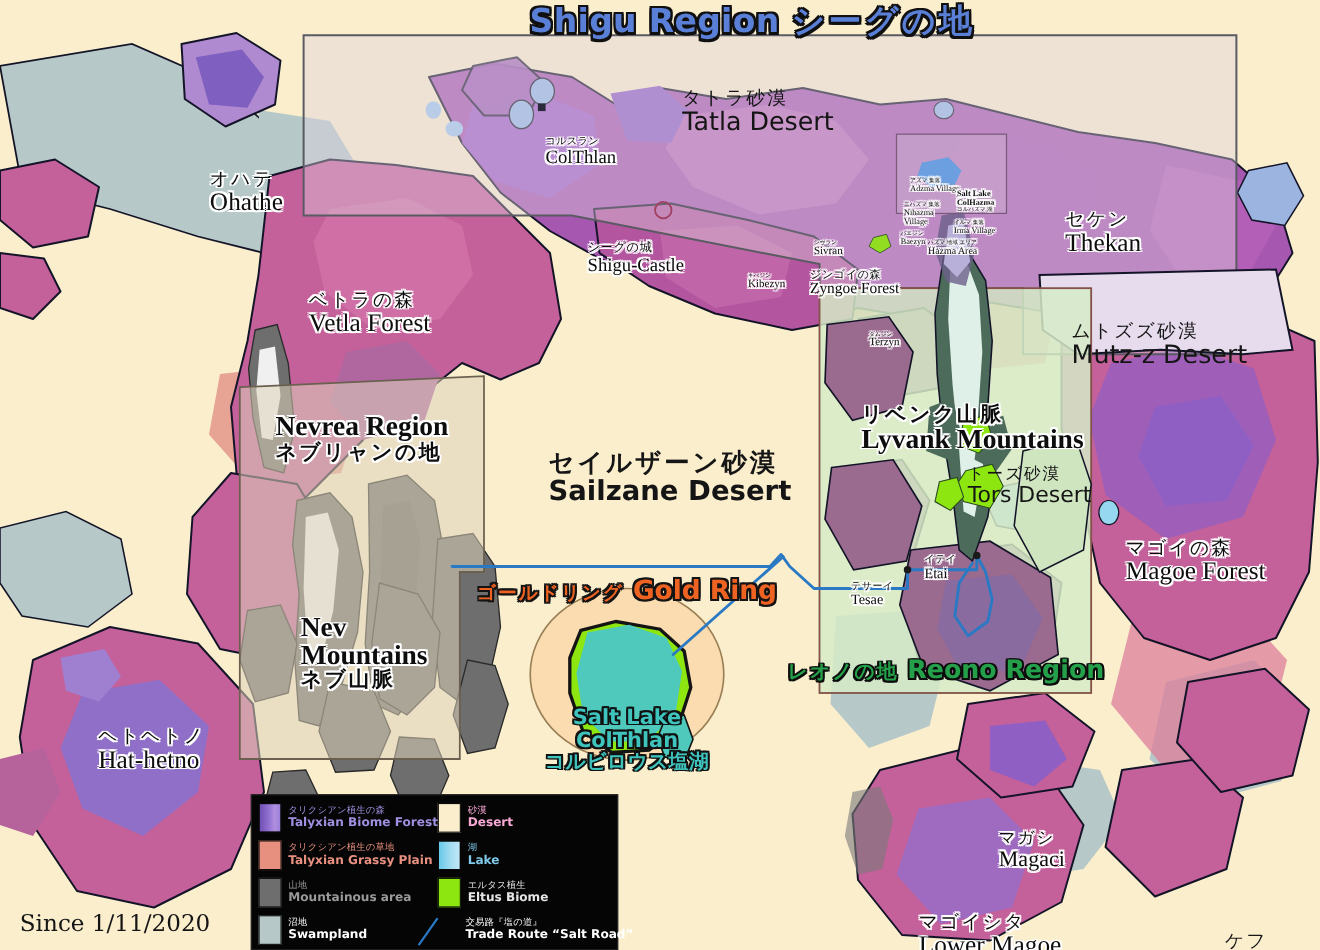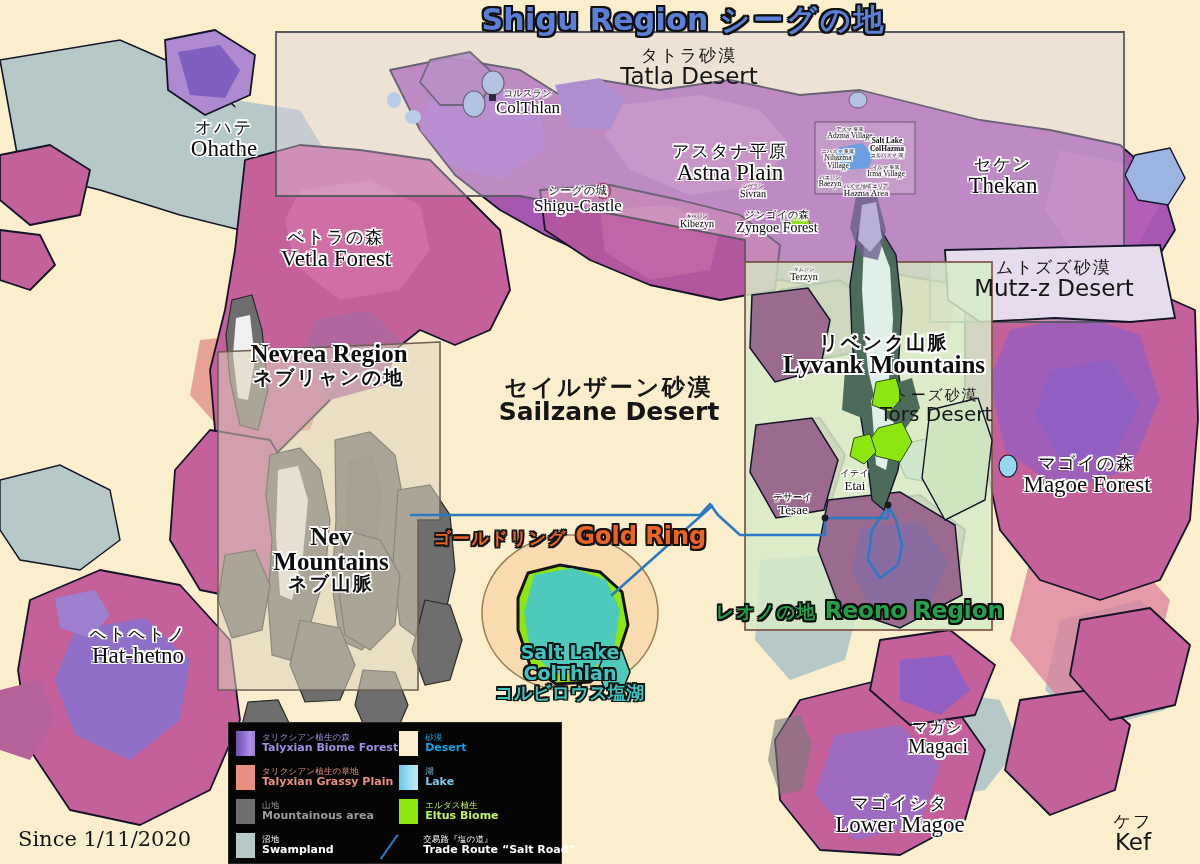--- a/index.html
+++ b/index.html
@@ -7,22 +7,22 @@
     position:relative;
     width:1200px;height:864px;
     overflow:hidden;
     background:#faeecd;
     font-family:"DejaVu Sans","Liberation Sans",sans-serif;
     user-select:none;
   }
   #map-svg{position:absolute;left:0;top:0;width:1200px;height:864px;}
 
   
-  .lbl{position:absolute;text-align:center;line-height:1.06;white-space:nowrap;
-       transform:translate(-50%,-50%);pointer-events:none;}
+  .lbl{position:absolute;line-height:1.06;white-space:nowrap;
+       transform:translate(-50%,-50%);pointer-events:none;margin-top:35px;}
   .lbl .jp{display:block;letter-spacing:.12em;}
   .lbl .en{display:block;}
 
   .out-w{ 
     color:#0d0d0d;
     text-shadow:
       -1.6px -1.6px 0 #fff, 1.6px -1.6px 0 #fff,-1.6px 1.6px 0 #fff, 1.6px 1.6px 0 #fff,
       -1.6px 0 0 #fff, 1.6px 0 0 #fff, 0 -1.6px 0 #fff, 0 1.6px 0 #fff;
     font-family: Liberation Serif, serif;
   }
@@ -314,24 +314,20 @@
 <div class="lbl t-major plain" style="left:689px;top:67px">
   <span class="jp">タトラ砂漠</span>
   <span class="en">Tatla Desert</span>
 </div>
 
 <div class="lbl t-major out-w" style="left:224px;top:140px">
   <span class="jp">オハテ</span>
   <span class="en">Ohathe</span>
 </div>
 
-<div class="lbl t-major out-w" style="left:730px;top:164px">
-  <span class="jp">アスタナ平原</span>
-  <span class="en">Astna Plain</span>
-</div>
 
 <div class="lbl t-major out-w" style="left:1003px;top:177px">
   <span class="jp">セケン</span>
   <span class="en">Thekan</span>
 </div>
 
 <div class="lbl t-major plain" style="left:1054px;top:279px">
   <span class="jp">ムトズズ砂漠</span>
   <span class="en">Mutz-z Desert</span>
 </div>
@@ -505,35 +501,35 @@
       <span class="lg-tx" style="color:#ffffff">
         <span class="jp">沼地</span>
         <span class="en">Swampland</span>
       </span>
     </div>
   </div>
 
   <div class="lg-col">
     <div class="lg-item">
       <span class="lg-sw" style="background:#faeecd"></span>
-      <span class="lg-tx" style="color:#0ea5e9">
+      <span class="lg-tx" style="color:#f9a8d4">
         <span class="jp">砂漠</span>
         <span class="en">Desert</span>
       </span>
     </div>
     <div class="lg-item">
       <span class="lg-sw" style="background:linear-gradient(90deg,#66c8e8 0%,#a8ddf2 60%,#bfe8f8 100%)"></span>
       <span class="lg-tx" style="color:#7fc8e8">
         <span class="jp">湖</span>
         <span class="en">Lake</span>
       </span>
     </div>
     <div class="lg-item">
       <span class="lg-sw" style="background:#8ee610"></span>
-      <span class="lg-tx" style="color:#bef264">
+      <span class="lg-tx" style="color:#e5e5e5">
         <span class="jp">エルタス植生</span>
         <span class="en">Eltus Biome</span>
       </span>
     </div>
     <div class="lg-item">
       <span class="lg-line"></span>
       <span class="lg-tx" style="color:#ffffff">
         <span class="jp">交易路『塩の道』</span>
         <span class="en">Trade Route “Salt Road”</span>
       </span>

